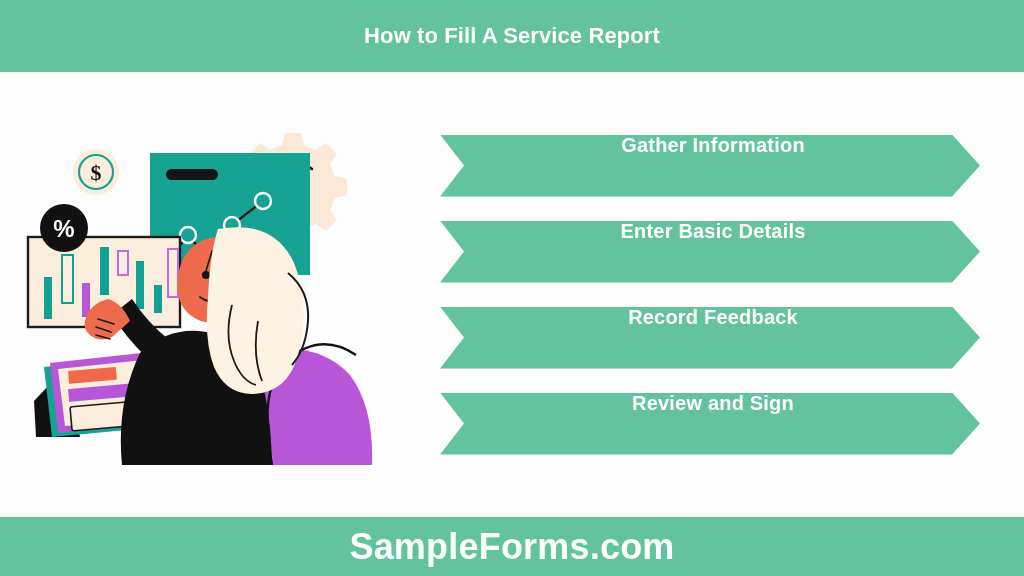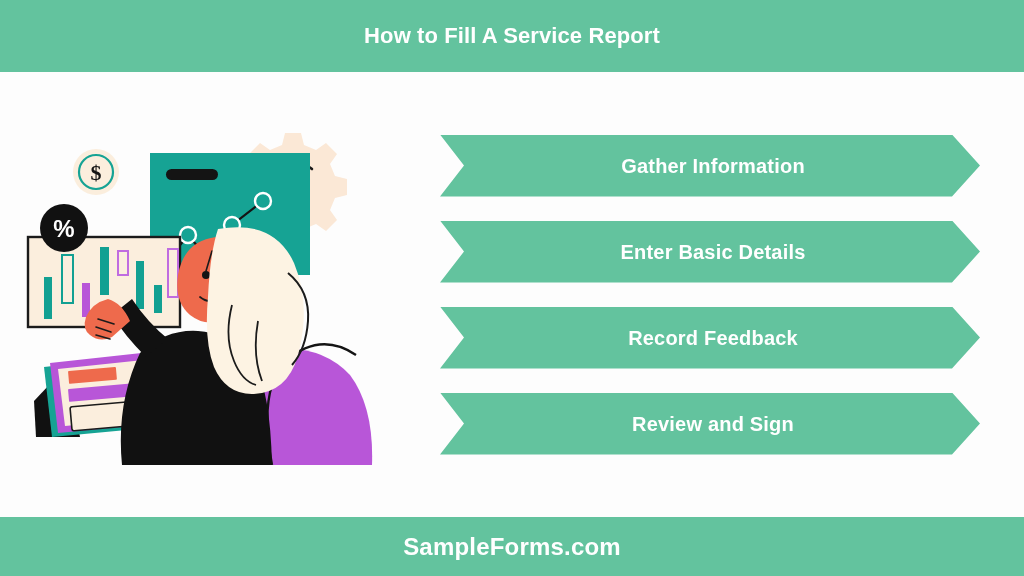--- a/index.html
+++ b/index.html
@@ -75,21 +75,21 @@
     justify-content: center;
     padding-right: 44px;
     box-sizing: border-box;
   }
   .step-banner {
     position: relative;
     height: 62px;
     margin-bottom: 24px;
     background: #63c39e;
     display: flex;
-    align-items: center;
+    align-items: flex-start;
     justify-content: center;
     clip-path: polygon(0 0, calc(100% - 28px) 0, 100% 50%, calc(100% - 28px) 100%, 0 100%, 24px 50%);
     -webkit-clip-path: polygon(0 0, calc(100% - 28px) 0, 100% 50%, calc(100% - 28px) 100%, 0 100%, 24px 50%);
   }
   .step-banner:last-child {
     margin-bottom: 0;
   }
   .step-label {
     color: #ffffff;
     font-size: 20px;
@@ -104,21 +104,21 @@
   .footer-band {
     height: 59px;
     background: #63c39e;
     display: flex;
     align-items: center;
     justify-content: center;
     flex: none;
   }
   .footer-text {
     color: #ffffff;
-    font-size: 24px;
+    font-size: 36px;
     font-weight: bold;
     letter-spacing: 0.2px;
     line-height: 1;
   }
 </style>
 </head>
 <body>
 
 <div class="page">
 

